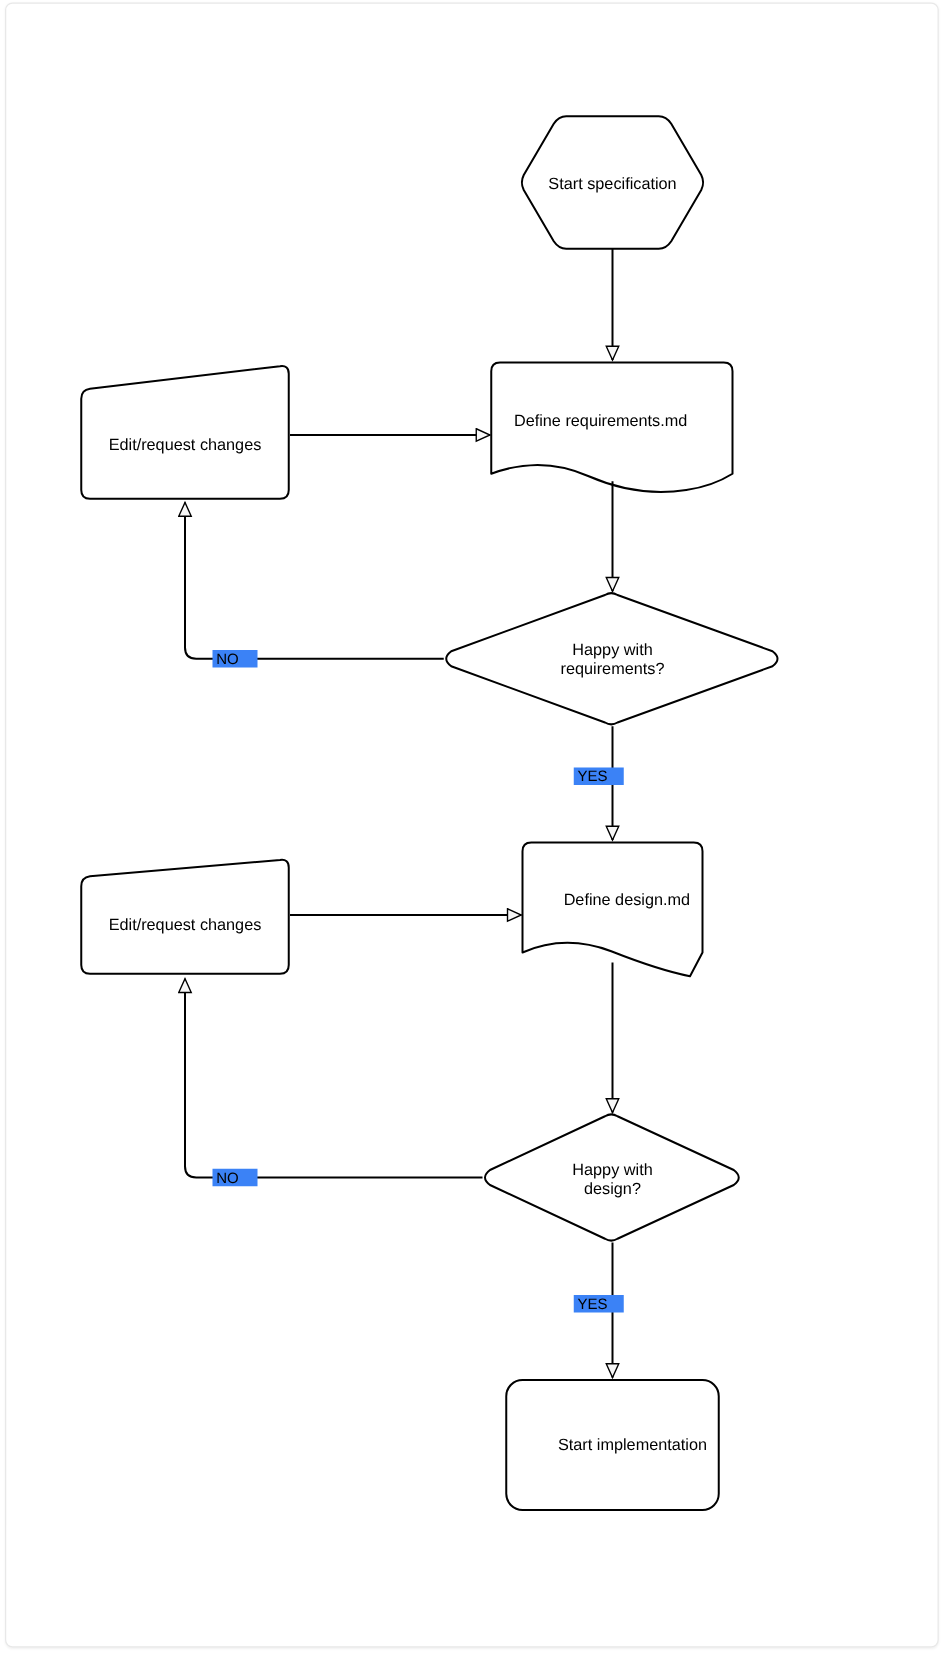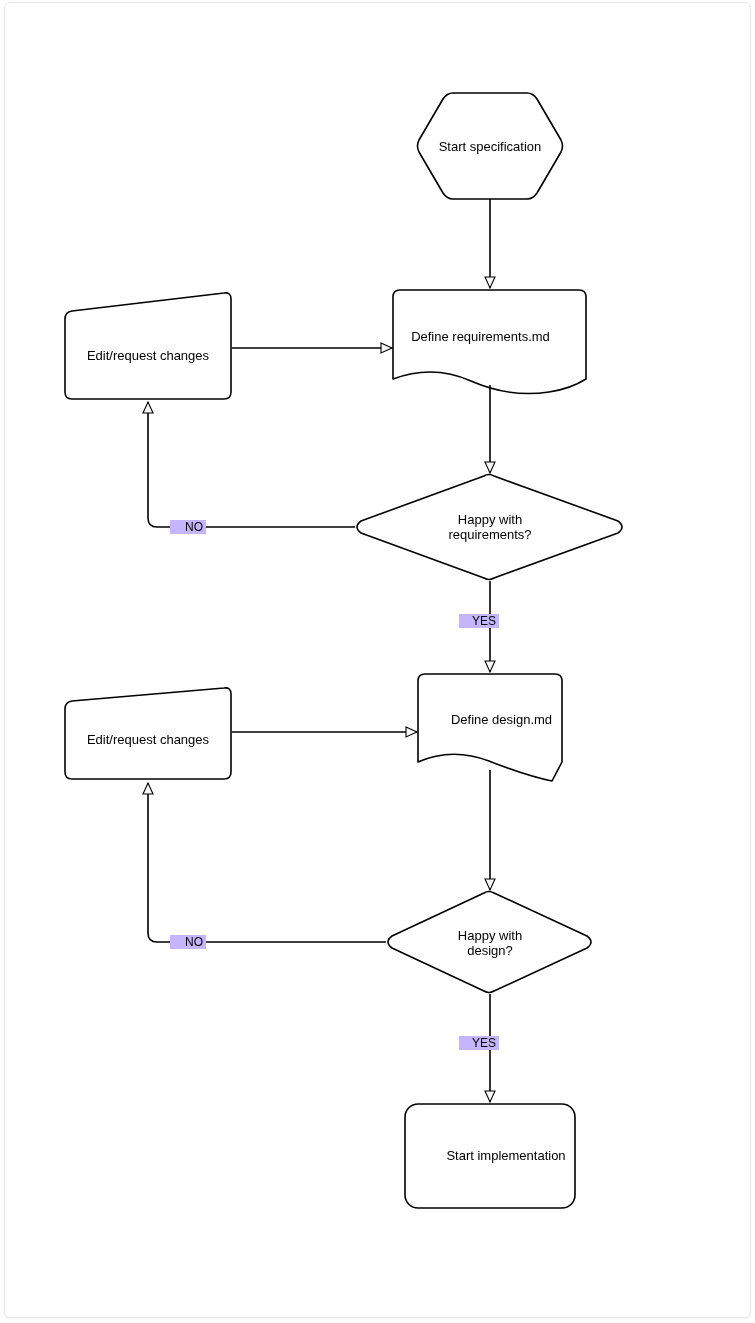--- a/index.html
+++ b/index.html
@@ -41,24 +41,24 @@
     text-align: center;
     line-height: 15px;
     white-space: pre;
     pointer-events: none;
   }
   .edge-label {
     position: absolute;
     font-family: "Liberation Sans", sans-serif;
     font-size: 12px;
     color: #000000;
-    text-align: right;
+    text-align: left;
     line-height: 14px;
     white-space: pre;
-    background: #c4b5fd;
+    background: #3b82f6;
     padding: 0 3px;
   }
 </style>
 </head>
 <body>
 
 <div id="canvas">
   <div id="frame"></div>
 
   <svg id="diagram" viewBox="0 0 755 1323" xmlns="http://www.w3.org/2000/svg">

